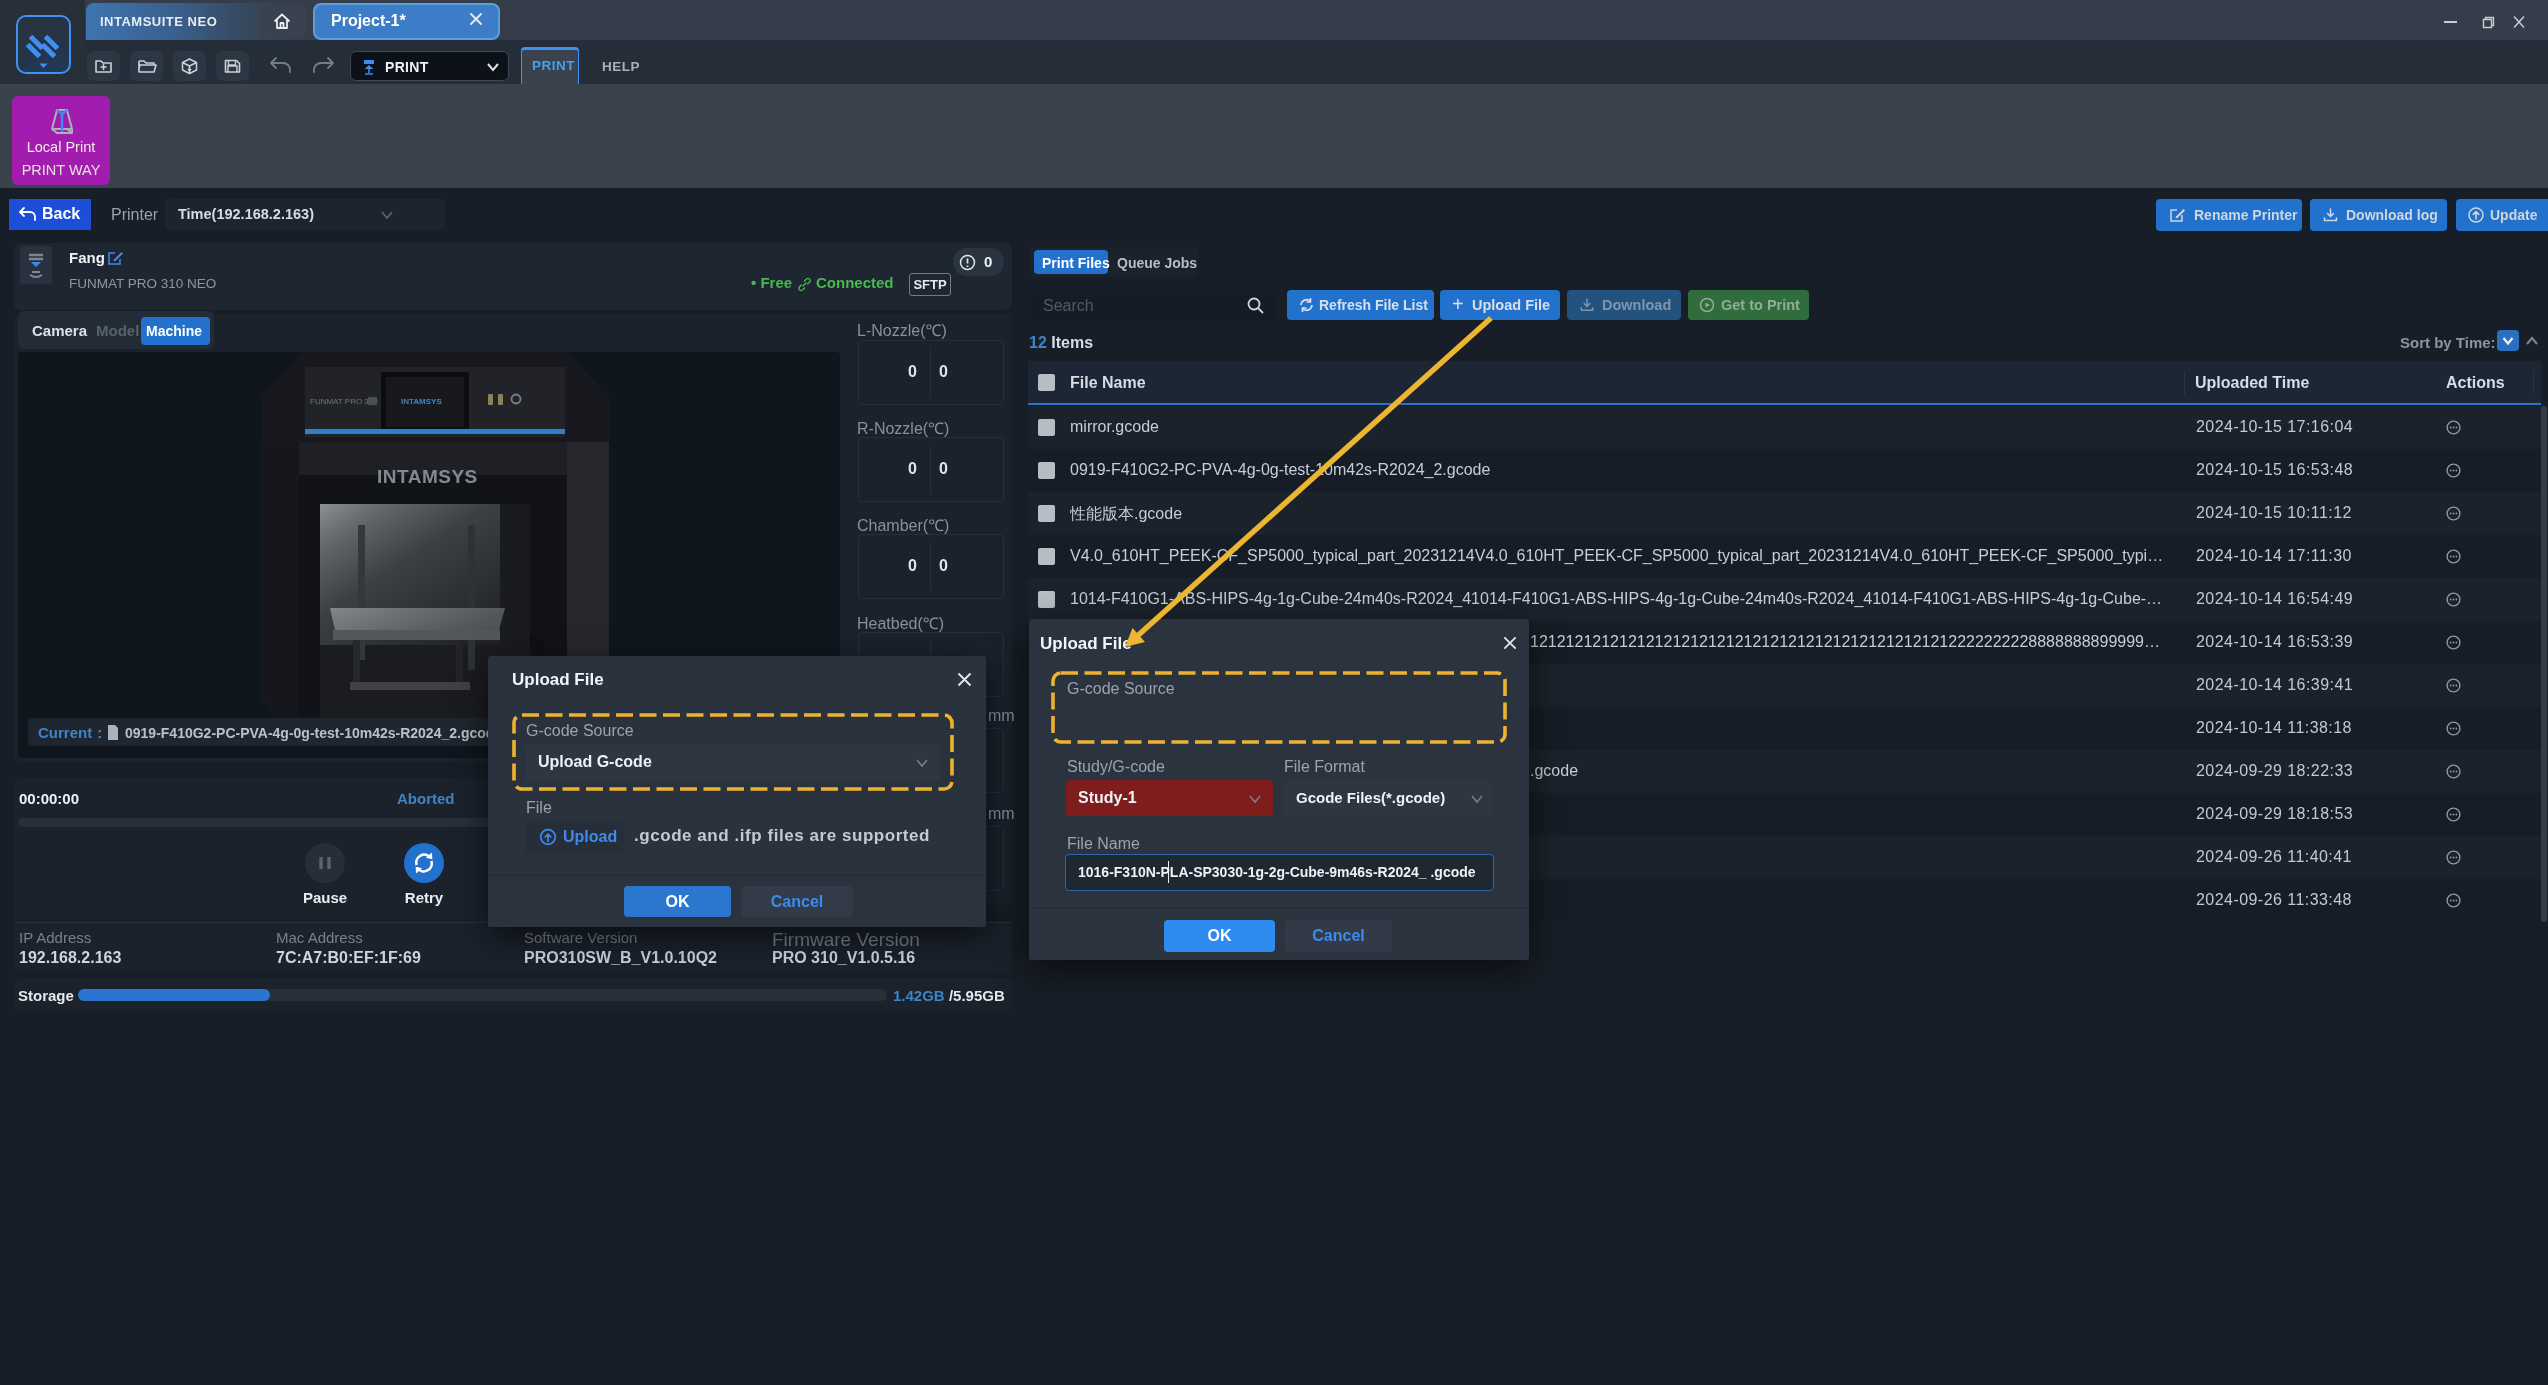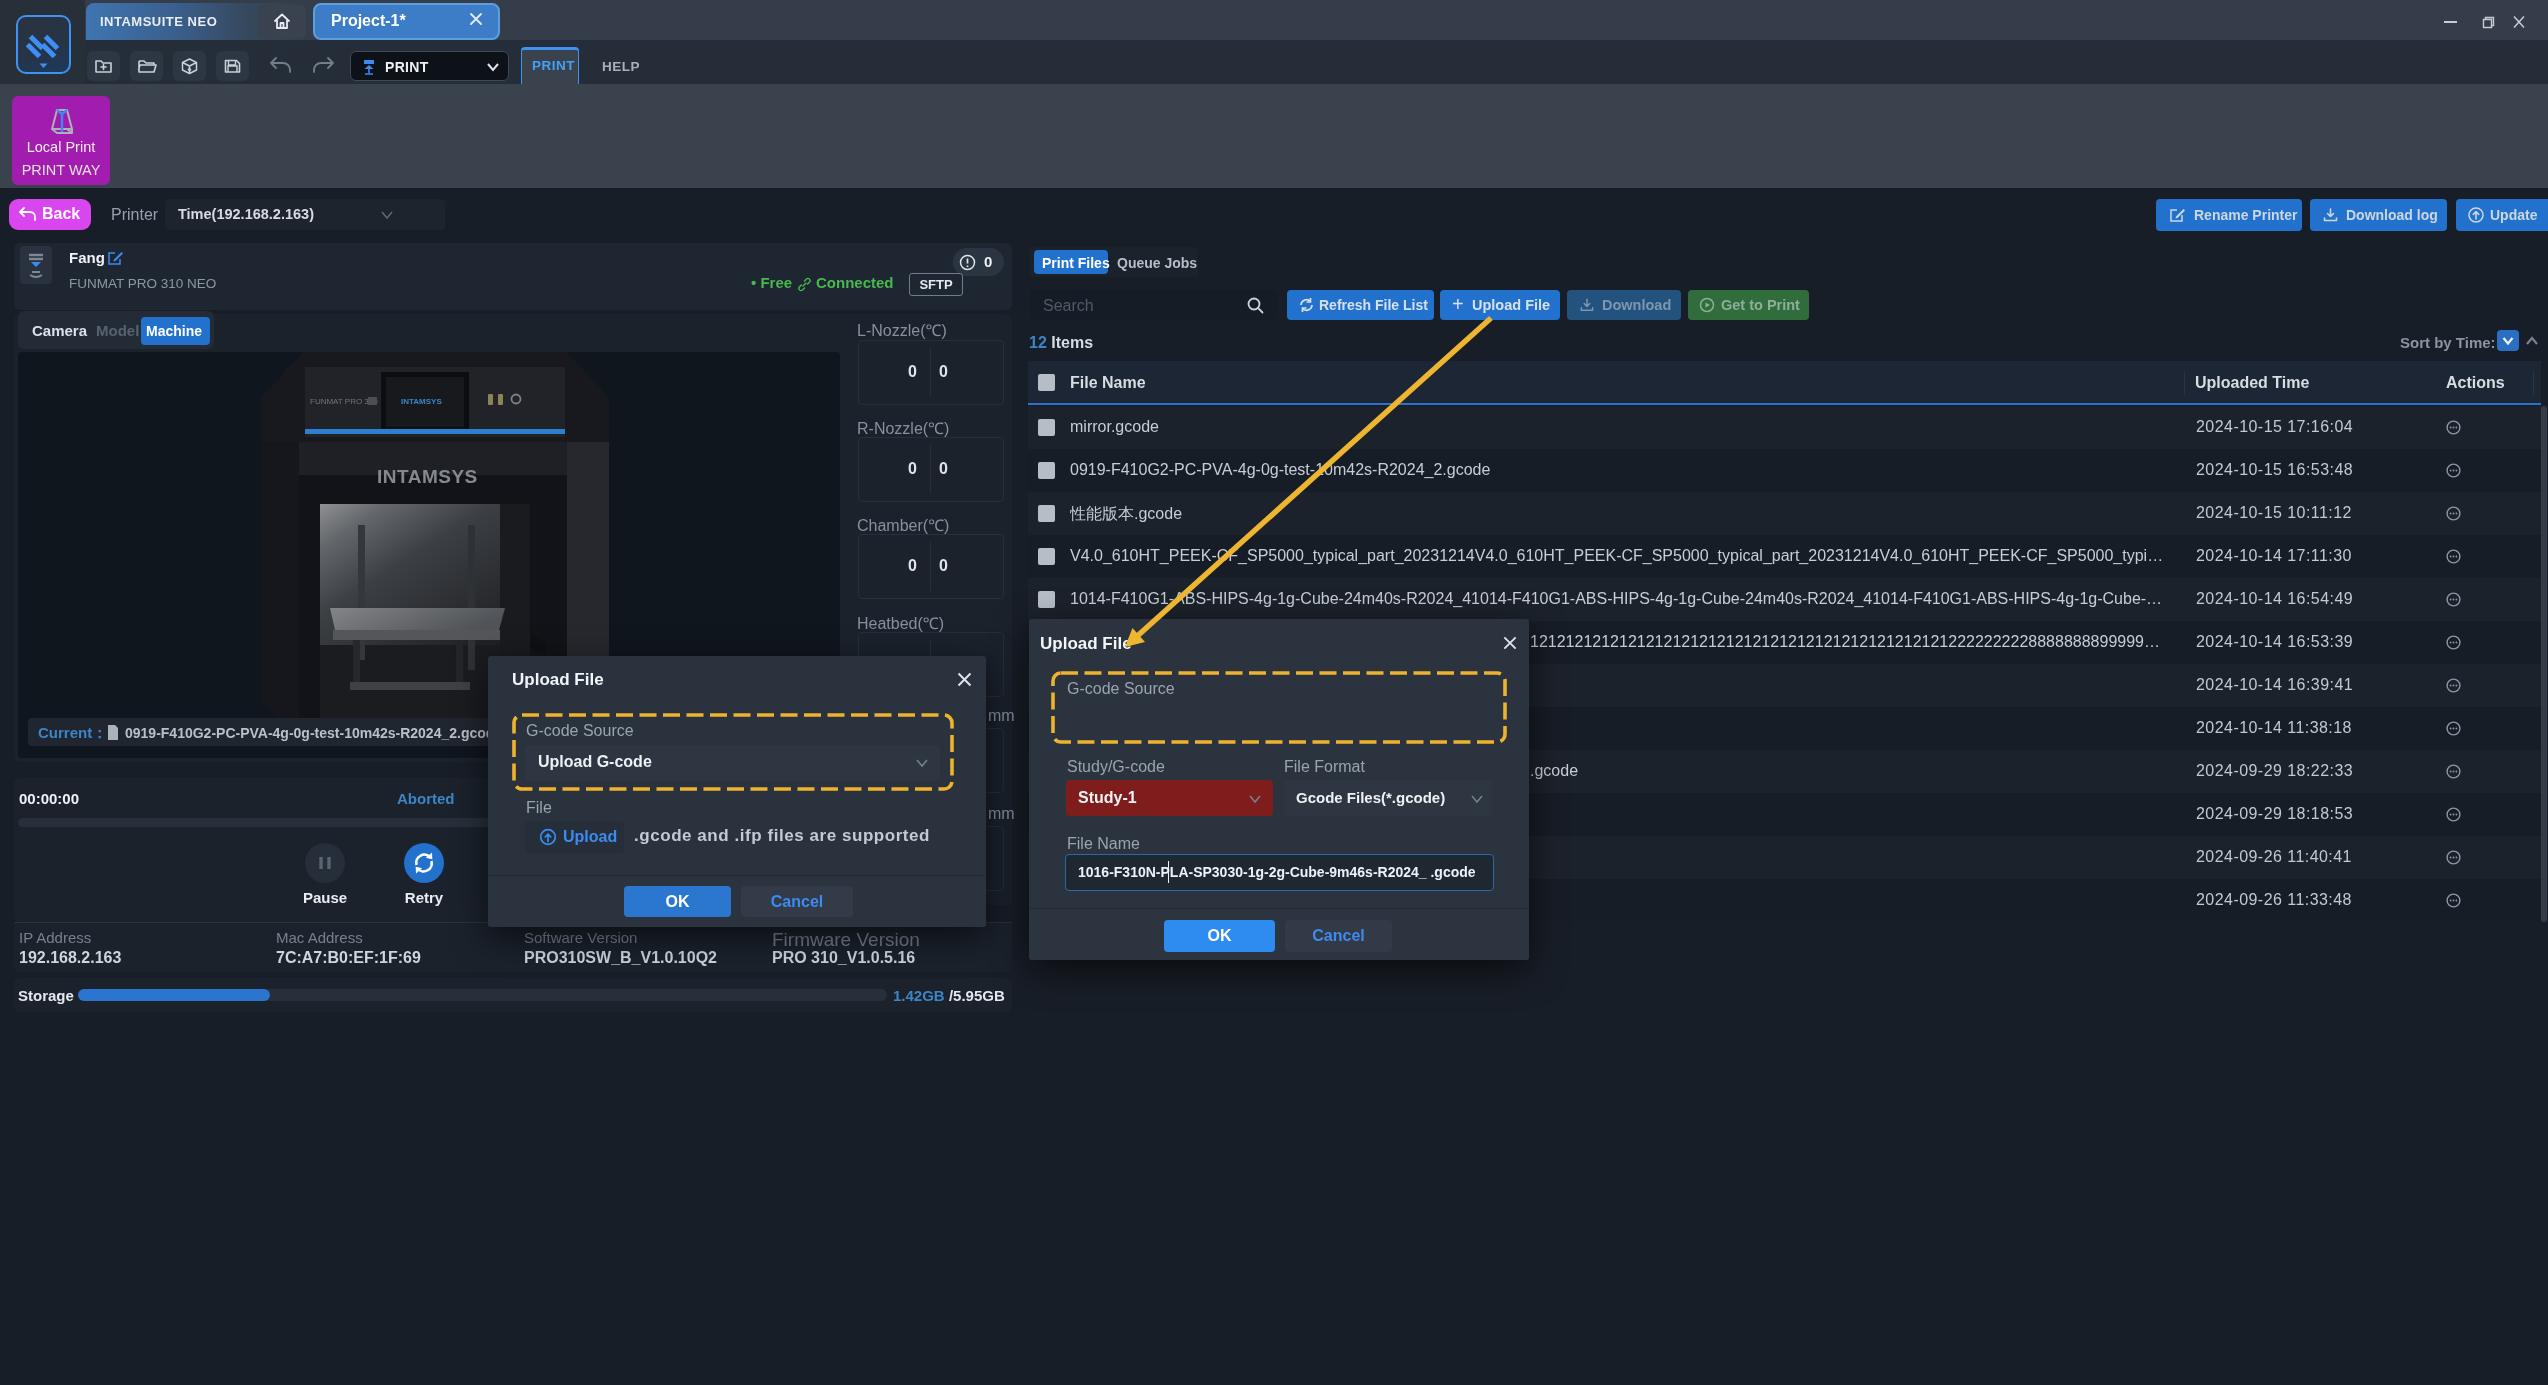--- a/index.html
+++ b/index.html
@@ -117,21 +117,21 @@
     <path d="M13 8 L23 8 L28 27 L8 27 Z" fill="none" stroke="#aab2ba" stroke-width="2" stroke-linejoin="round"></path>
     <path d="M8 27 L13 31 L28 31 L23 27" fill="none" stroke="#aab2ba" stroke-width="2" stroke-linejoin="round"></path>
     <path d="M28 31 L28 27" fill="none" stroke="#aab2ba" stroke-width="2"></path>
     <path d="M13 8 L18 12 L23 8" fill="none" stroke="#3b8bf1" stroke-width="2.4" stroke-linejoin="round"></path>
     <path d="M18 12 V30" fill="none" stroke="#3b8bf1" stroke-width="2.4"></path>
   </svg>
   <div class="abs" style="left:0;top:43px;width:98px;text-align:center;font-size:14.5px;color:#f4ede6;">Local Print</div>
   <div class="abs" style="left:0;top:66px;width:98px;text-align:center;font-size:14.5px;color:#e8e2db;">PRINT WAY</div>
 </div>
 
-<div class="abs" style="left:9px;top:199px;width:82px;height:31px;background:#d946ef;border-radius:9px;padding-left:31px;">
+<div class="abs" style="left:9px;top:199px;width:82px;height:31px;background:#1d4ed8;border-radius:0;padding-left:31px;">
   <svg class="abs" style="left:9px;top:7px;" width="19" height="17" viewBox="0 0 19 17">
       <path d="M6 2 L2 6 L6 10 M2 6 h10 c3 0 5 2.2 5 5 v3" fill="none" stroke="#fff" stroke-width="1.8" stroke-linecap="round" stroke-linejoin="round"></path>
     </svg>
   <div class="abs b" style="left:33px;top:6px;font-size:16px;color:#fdfdfd;">Back</div>
 </div>
 <div class="abs" style="left:111px;top:206px;font-size:16px;color:#97a1ad;">Printer</div>
 <div class="abs" style="left:165px;top:199px;width:280px;height:31px;background:#1d242e;border-radius:4px;">
   <div class="abs b" style="left:13px;top:7px;font-size:14.5px;color:#d7dce2;">Time(192.168.2.163)</div>
   <svg class="abs" style="left:215px;top:11px;" width="14" height="10" viewBox="0 0 14 10">
       <path d="M2 2 L7 8 L12 2" fill="none" stroke="#5b6673" stroke-width="1.6"></path>
@@ -179,21 +179,21 @@
       <circle cx="8.5" cy="8.5" r="7" fill="none" stroke="#dfe5ec" stroke-width="1.5"></circle>
       <path d="M8.5 4.5 v5 M8.5 11.5 v1.5" stroke="#dfe5ec" stroke-width="1.7"></path>
     </svg>
   <div class="abs b" style="left:31px;top:5px;font-size:15px;color:#eef2f6;">0</div>
 </div>
 <div class="abs b" style="left:751px;top:274px;font-size:15px;color:#49b84f;">• Free</div>
 <svg class="abs" style="left:797px;top:277px;" width="15" height="15" viewBox="0 0 15 15">
     <path d="M6 9 L9 6 M7.5 4 l2 -2 a2.2 2.2 0 0 1 3.1 3.1 l-2 2 M7.5 11 l-2 2 a2.2 2.2 0 0 1 -3.1 -3.1 l2 -2" fill="none" stroke="#49b84f" stroke-width="1.4" stroke-linecap="round"></path>
   </svg>
 <div class="abs b" style="left:816px;top:274px;font-size:15px;color:#49b84f;">Connected</div>
-<div class="abs b" style="left:909px;top:273px;width:54px;height:23px;border:1px solid #717c8a;border-radius:3px;text-align:center;line-height:21px;font-size:13px;color:#e4e9ee;">SFTP</div>
+<div class="abs b" style="left:909px;top:273px;width:42px;height:23px;border:1px solid #717c8a;border-radius:3px;text-align:center;line-height:21px;font-size:13px;color:#e4e9ee;">SFTP</div>
 
 <div class="abs" style="left:14px;top:314px;width:998px;height:448px;background:#1b222c;border-radius:6px;"></div>
 <div class="abs" style="left:848px;top:700px;width:164px;height:205px;background:#1b222c;"></div>
 
 <div class="abs" style="left:857px;top:319px;font-size:16px;color:#87919e;">L-Nozzle(℃)</div>
 <div class="abs" style="left:858px;top:340px;width:146px;height:65px;border:1px solid #262f3a;border-radius:4px;"></div>
 <div class="abs" style="left:930px;top:348px;width:1px;height:49px;background:#262f3a;"></div>
 <div class="abs b" style="left:908px;top:363px;font-size:16px;color:#dfe5eb;">0</div>
 <div class="abs b" style="left:939px;top:363px;font-size:16px;color:#dfe5eb;">0</div>
 <div class="abs" style="left:857px;top:417px;font-size:16px;color:#87919e;">R-Nozzle(℃)</div>

